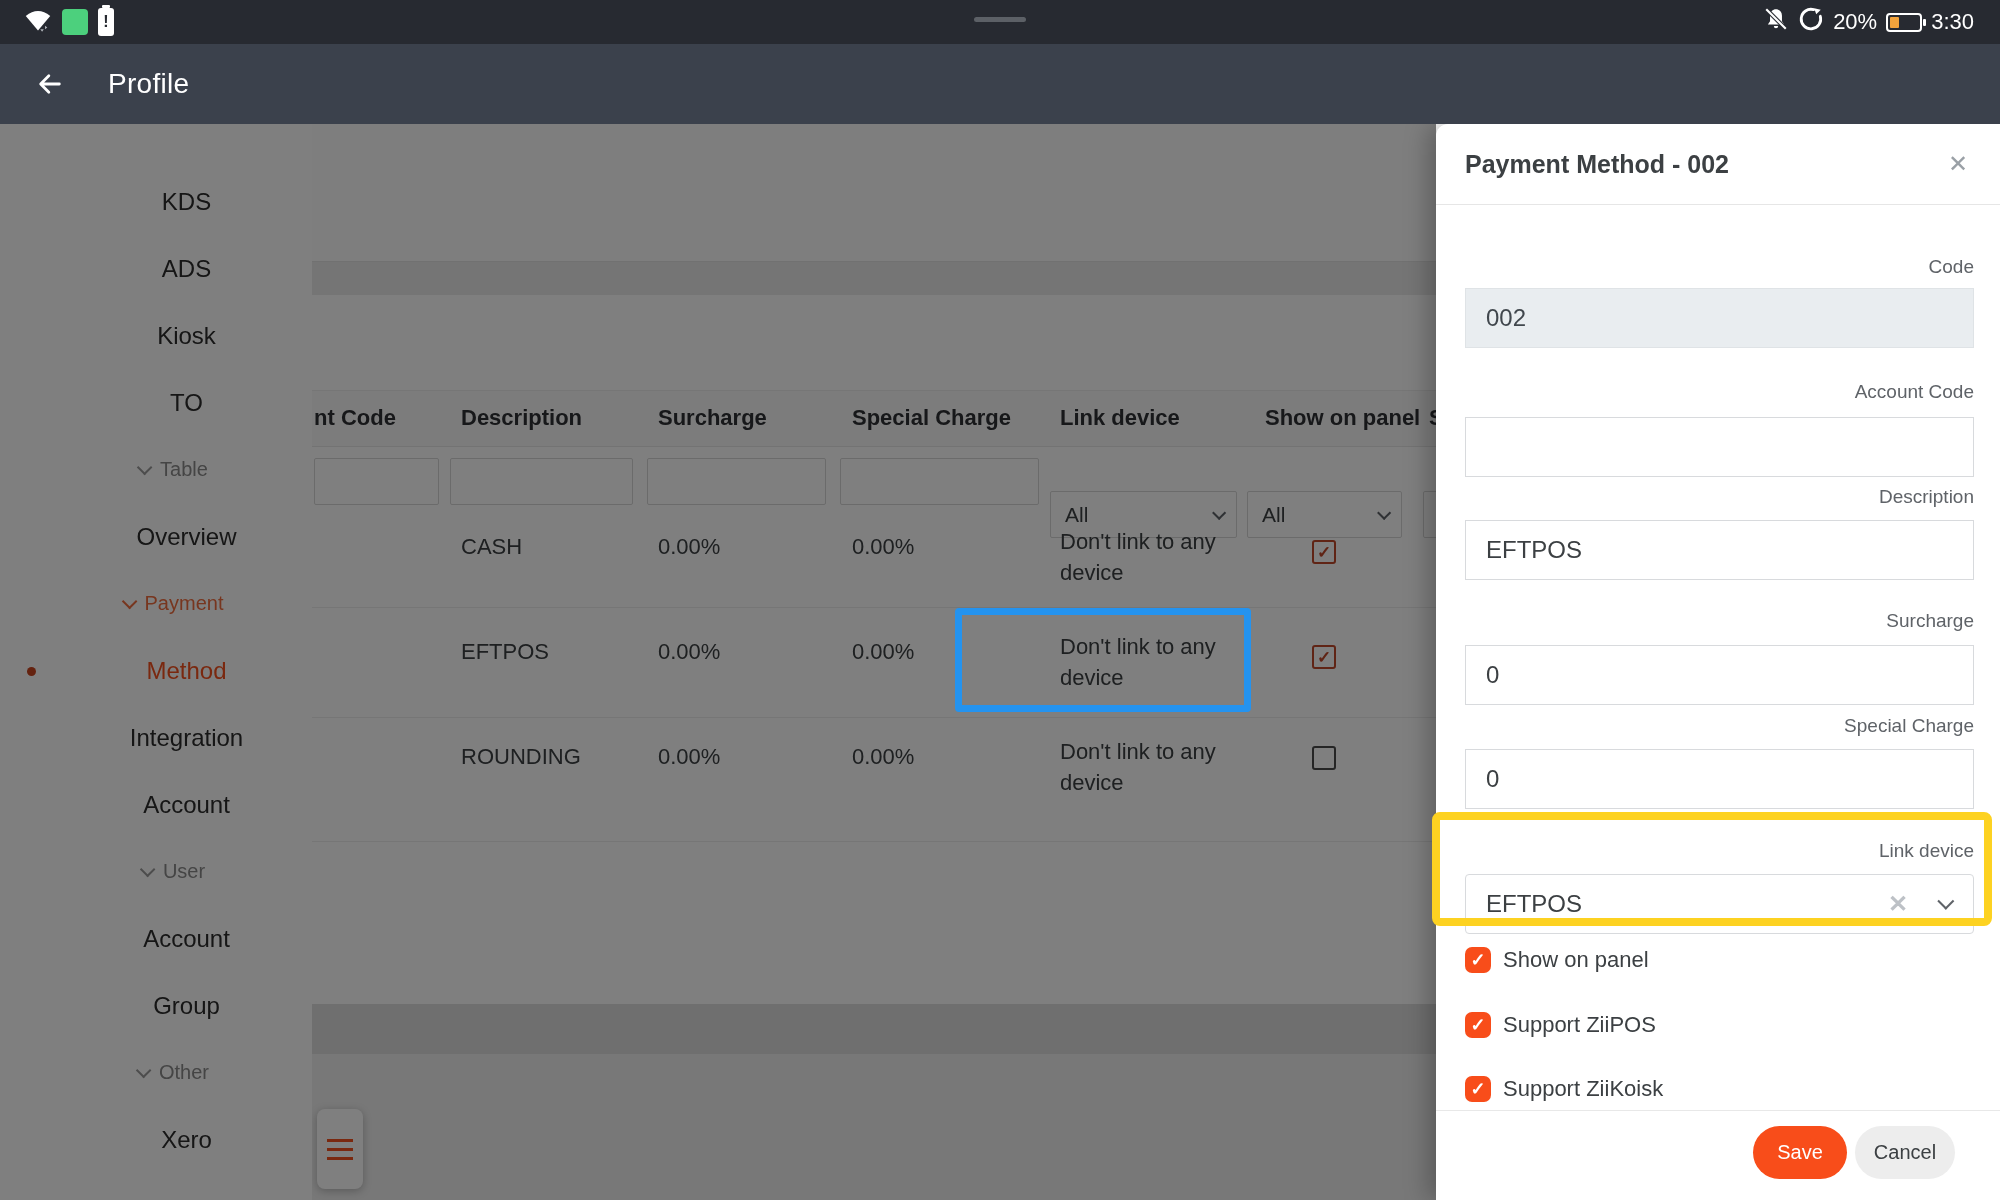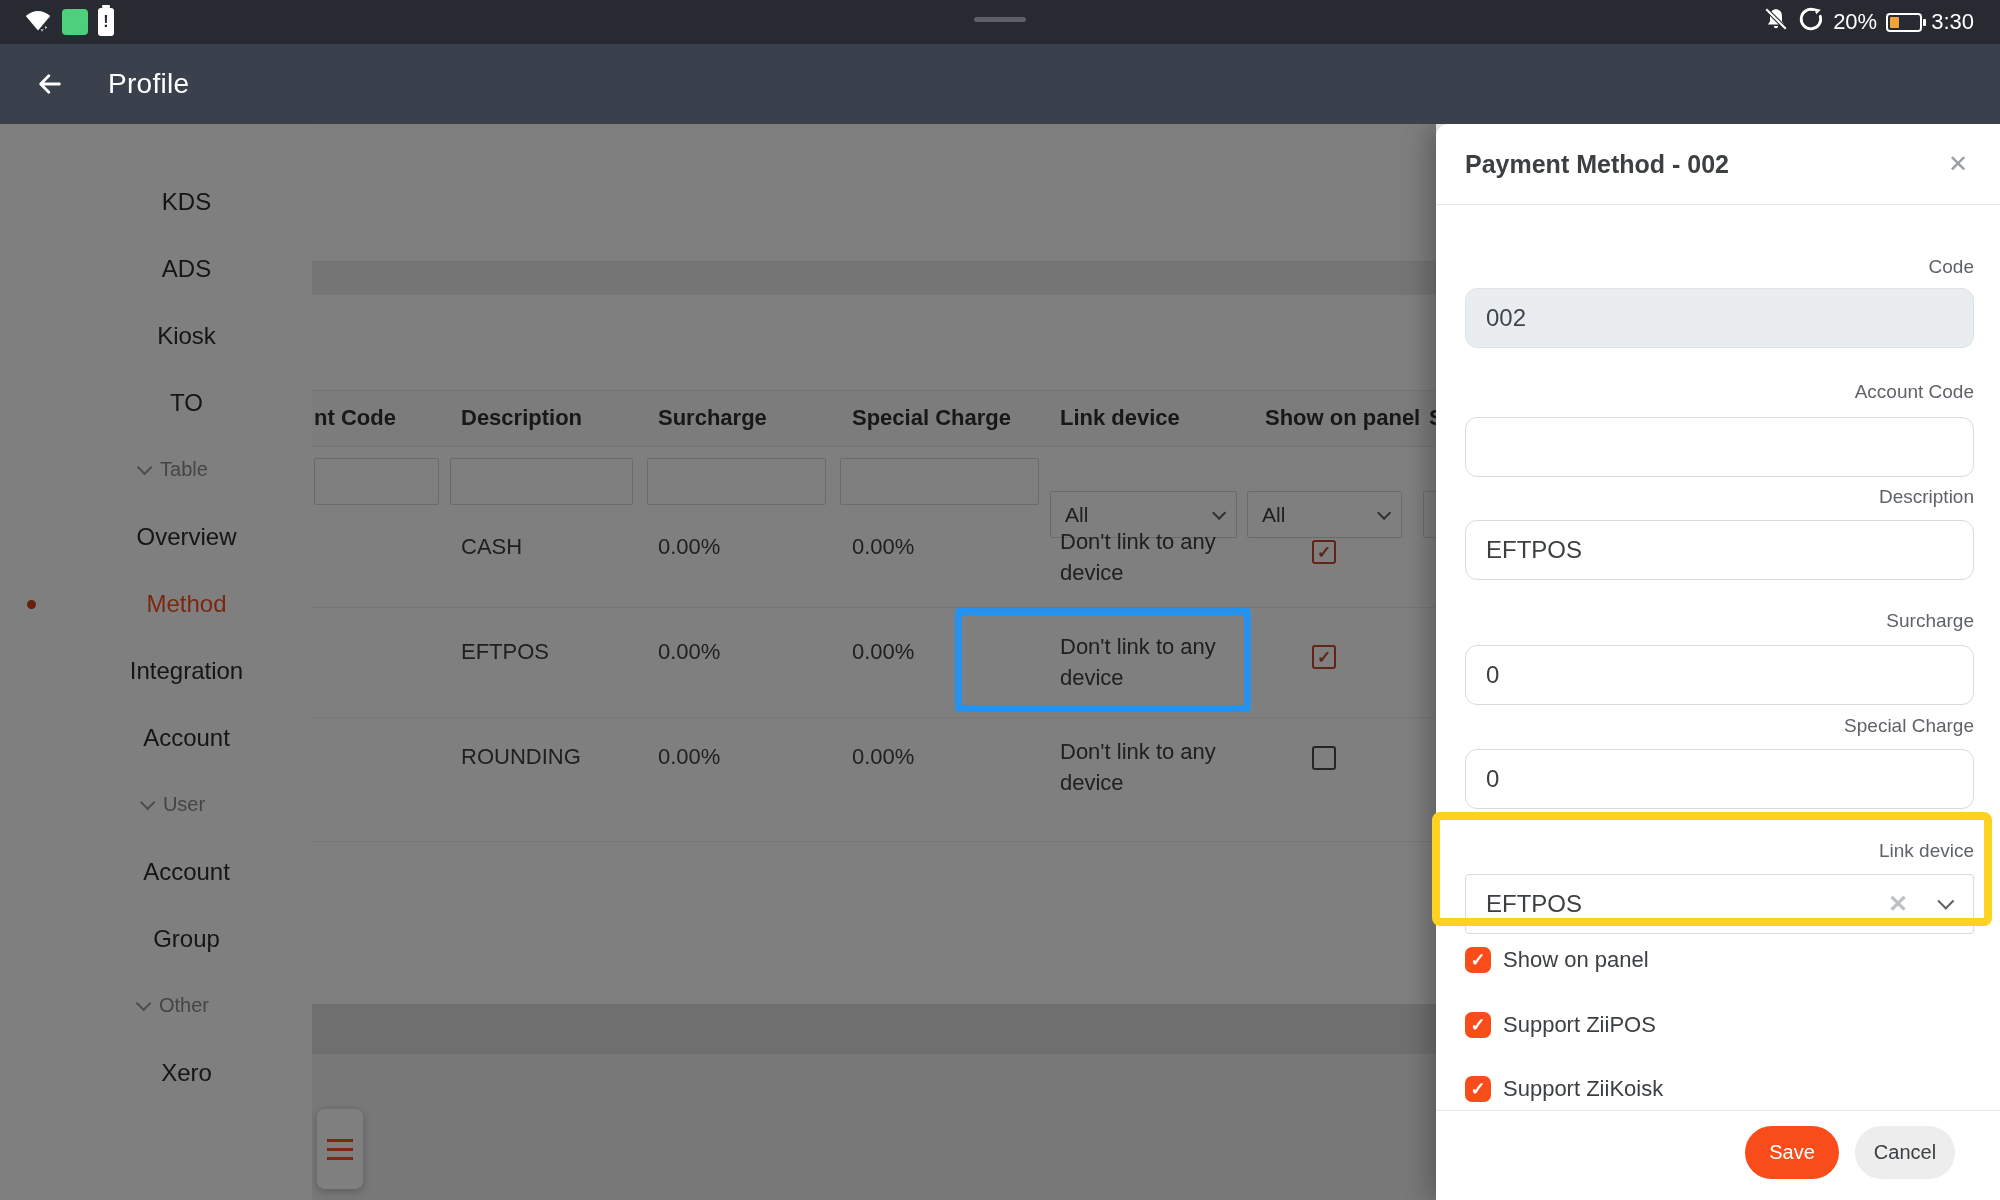--- a/index.html
+++ b/index.html
@@ -69,40 +69,40 @@
   .blue-box { position:absolute; left:955px; top:608px; width:296px; height:104px; border:7px solid #2493ef; border-radius:4px; z-index:20; }
   .yellow-box { position:absolute; left:1432px; top:812px; width:560px; height:114px; border:8px solid #fdd221; border-radius:8px; z-index:20; }
 
   
   .drawer { position:absolute; left:1436px; top:124px; right:0; bottom:0; background:#fff; z-index:10; border-top-left-radius:12px; box-shadow:-8px 0 24px rgba(0,0,0,.25); }
   .dr-header { position:relative; height:81px; border-bottom:1px solid #e6e6e6; display:flex; align-items:center; }
   .dr-title { margin-left:29px; font-size:25px; font-weight:600; color:#3c4043; }
   .dr-close { position:absolute; right:24px; top:22px; width:36px; height:36px; display:flex; align-items:center; justify-content:center; color:#9aa0a6; font-size:24px; cursor:pointer; }
   .dr-body { padding:0 26px 0 29px; }
   .fld-label { font-size:19px; color:#5f6368; height:24px; line-height:24px;text-align:right; }
-  .fld-input { width:100%; height:60px; border:1px solid #d8dadd; border-radius:12px; background:#fff; font-family:"Liberation Sans",sans-serif; font-size:24px; color:#3c4043; padding:0 20px; outline:none; }
+  .fld-input { width:100%; height:60px; border:1px solid #d8dadd; border-radius:0; background:#fff; font-family:"Liberation Sans",sans-serif; font-size:24px; color:#3c4043; padding:0 20px; outline:none; }
   .fld-input:disabled { background:#e9edf0; border-color:#dfe3e6; color:#41474d; }
   .m-code-l { margin-top:50px; } .m-code-i { margin-top:9px; }
   .m-acct-l { margin-top:32px; } .m-acct-i { margin-top:13px; }
   .m-desc-l { margin-top:8px;  } .m-desc-i { margin-top:11px; }
   .m-sur-l  { margin-top:29px; } .m-sur-i  { margin-top:12px; }
   .m-spc-l  { margin-top:9px;  } .m-spc-i  { margin-top:11px; }
   .m-lnk-l  { margin-top:30px; } .m-lnk-i  { margin-top:11px; }
   .fld-select { position:relative; width:100%; height:60px; border:1px solid #d8dadd; border-radius:4px; background:#fff; display:flex; align-items:center; font-size:24px; color:#3c4043; padding:0 20px; }
   .fld-select .clear-x { position:absolute; right:65px; color:#bdc1c6; font-size:24px; font-weight:700; }
   .fld-select .chevron { position:absolute; right:24px; width:12px; height:12px; border-right:2.5px solid #5f6368; border-bottom:2.5px solid #5f6368; transform:rotate(45deg) translateY(-4px); }
 
   .dck-row { display:flex; align-items:center; height:30px; }
   .m-ck1 { margin-top:11px; } .m-ck2 { margin-top:35px; } .m-ck3 { margin-top:34px; }
   .dck-box { width:26px; height:26px; border-radius:7px; background:#f84d1a; display:flex; align-items:center; justify-content:center; }
   .dck-box .tick { color:#fff; font-size:18px; font-weight:700; line-height:1; }
   .dck-label { margin-left:12px; font-size:22px; color:#3c4043; }
 
   .dr-divider { margin-top:6px; height:1px; background:#e8e8e8; margin-left:-29px; margin-right:-26px; }
-  .dr-footer { display:flex; justify-content:flex-end; gap:16px; padding:15px 19px 0 0; }
+  .dr-footer { display:flex; justify-content:flex-end; gap:8px; padding:15px 19px 0 0; }
   .btn { height:53px; border:none; border-radius:27px; font-family:"Liberation Sans",sans-serif; font-size:20px; cursor:pointer; }
   .btn-save { width:94px; background:#f84d1a; color:#fff; }
   .btn-cancel { width:100px; background:#ededed; color:#3c4043; }
 </style>
 </head>
 <body>
 
 <div class="screen">
 
   <div class="statusbar">
@@ -161,20 +161,24 @@
     <div class="sb-item">
         <span class="lbl">TO</span>
       </div>
     <div class="sb-group">
         <span class="chevron"></span>
         <span class="lbl">Table</span>
       </div>
     <div class="sb-item">
         <span class="lbl">Overview</span>
       </div>
+    <div class="sb-group accent">
+        <span class="chevron"></span>
+        <span class="lbl">Payment</span>
+      </div>
     <div class="sb-item active">
         <span class="bullet"></span>
         <span class="lbl">Method</span>
       </div>
     <div class="sb-item">
         <span class="lbl">Integration</span>
       </div>
     <div class="sb-item">
         <span class="lbl">Account</span>
       </div>

